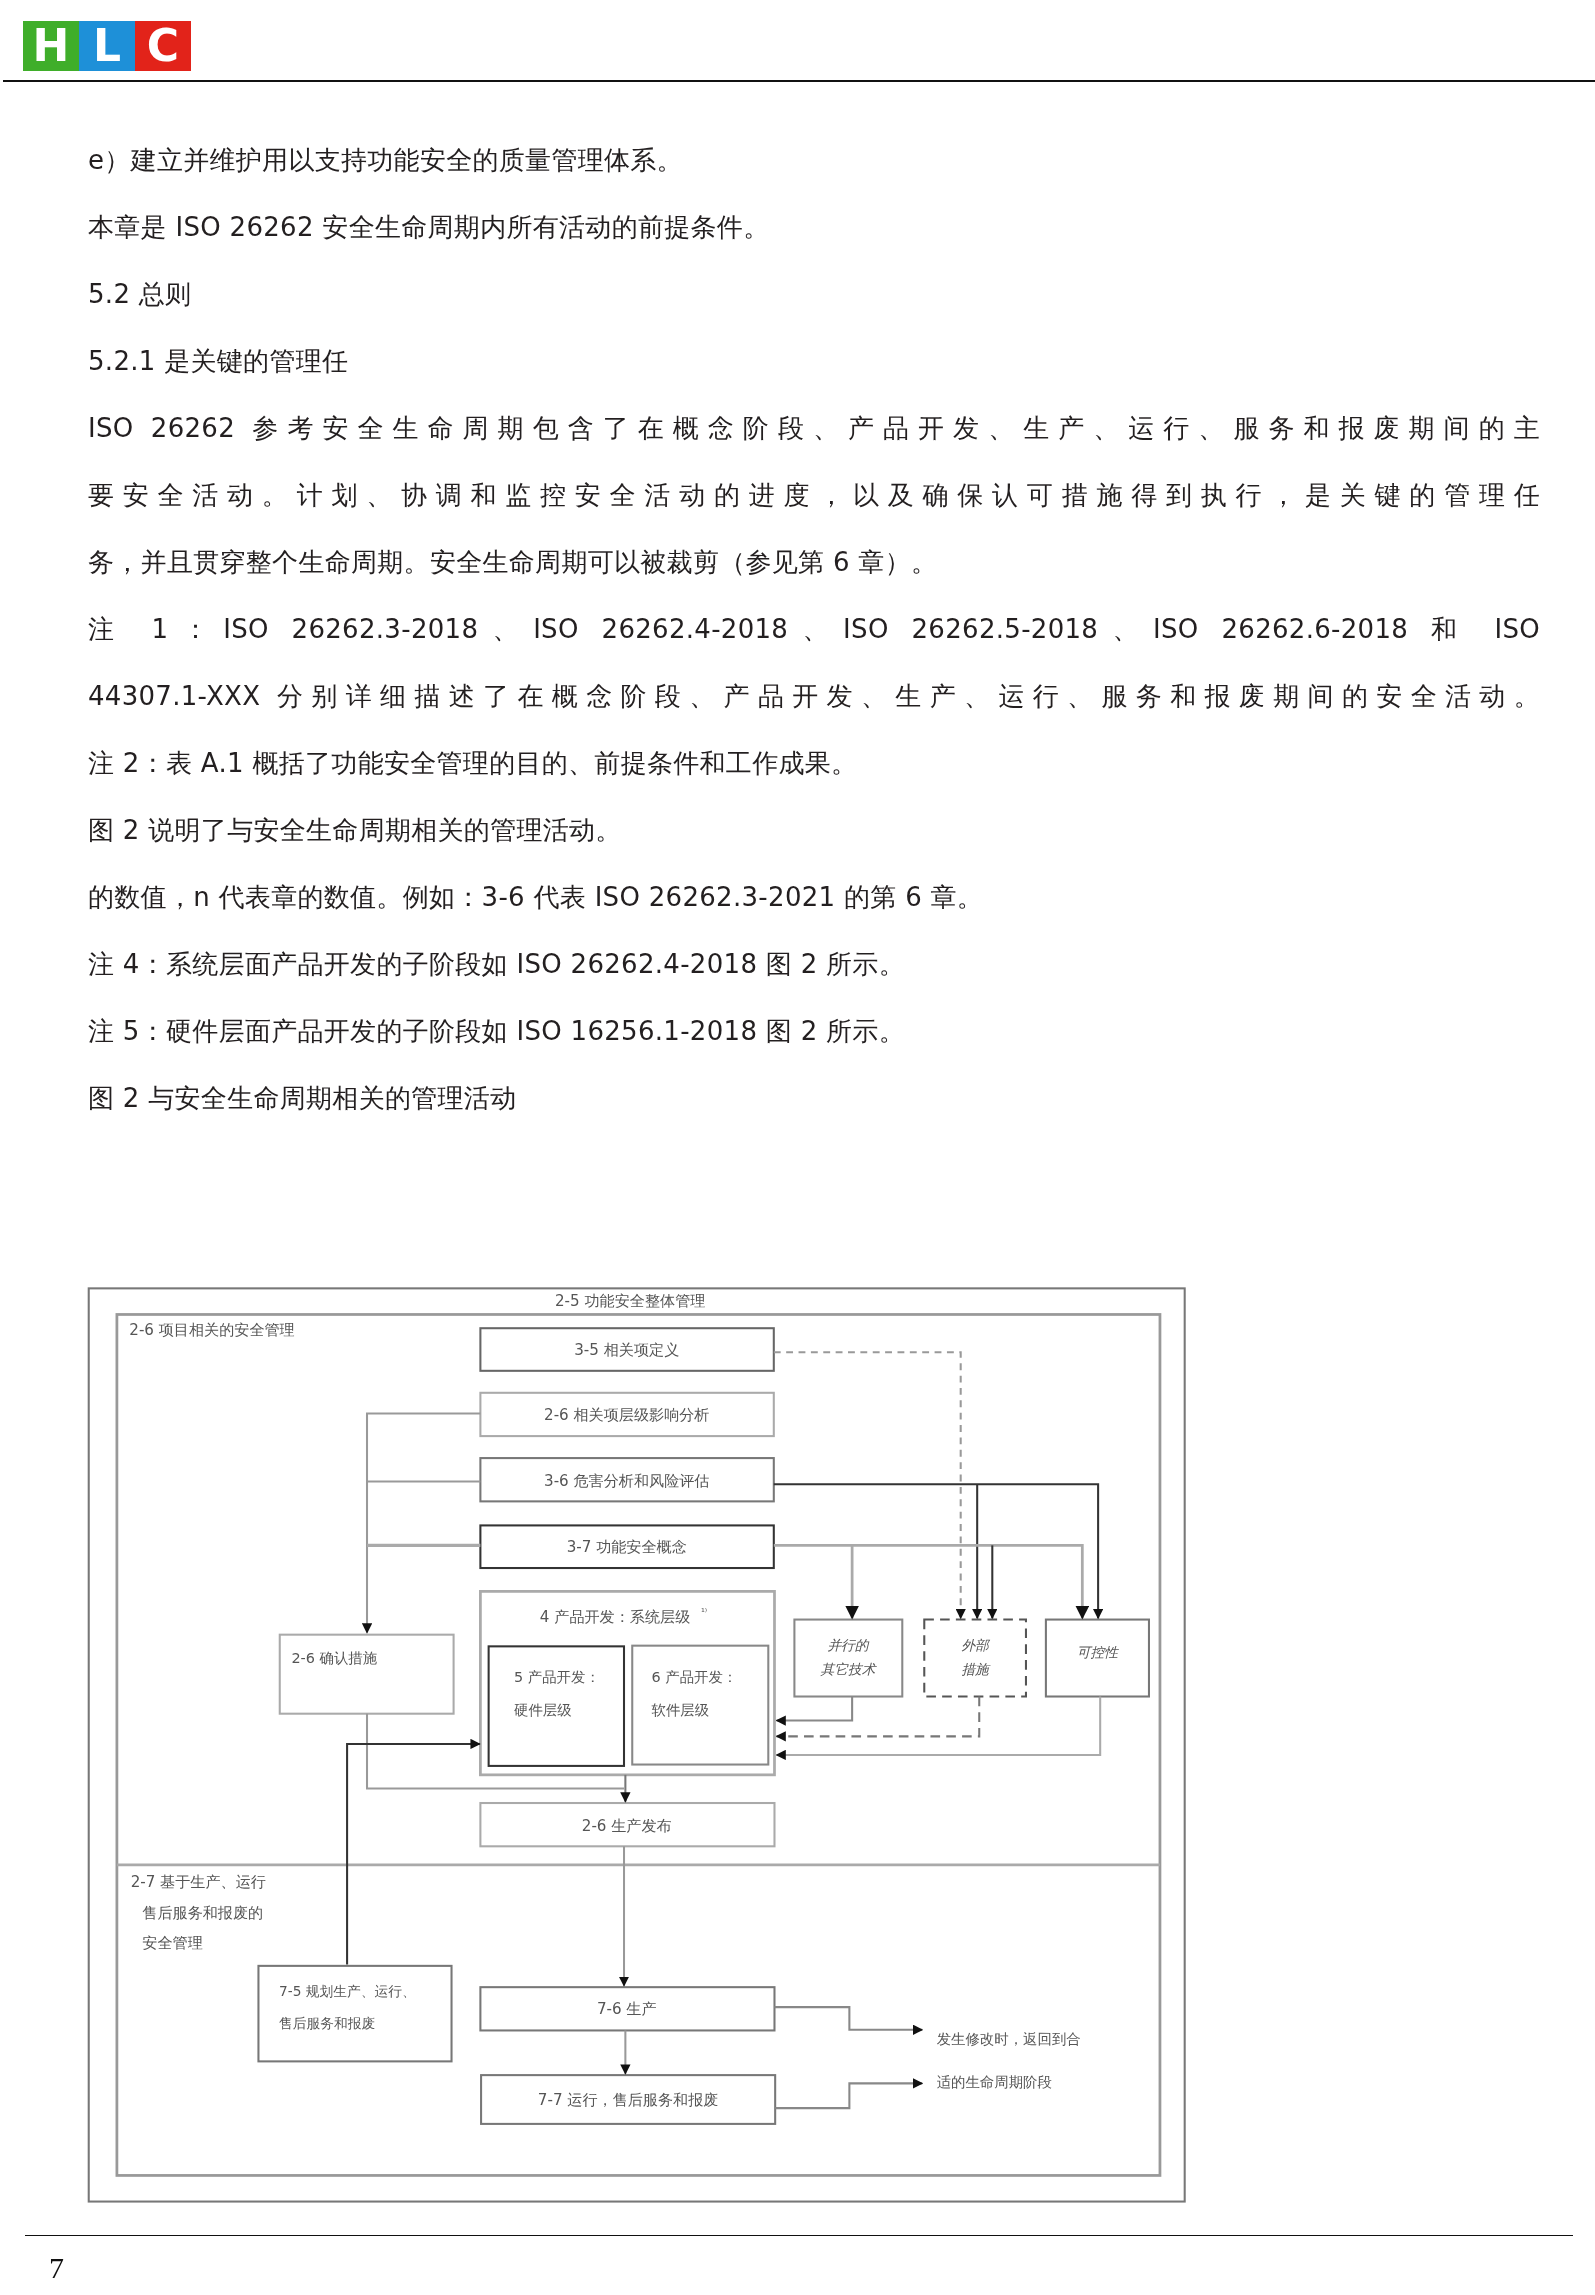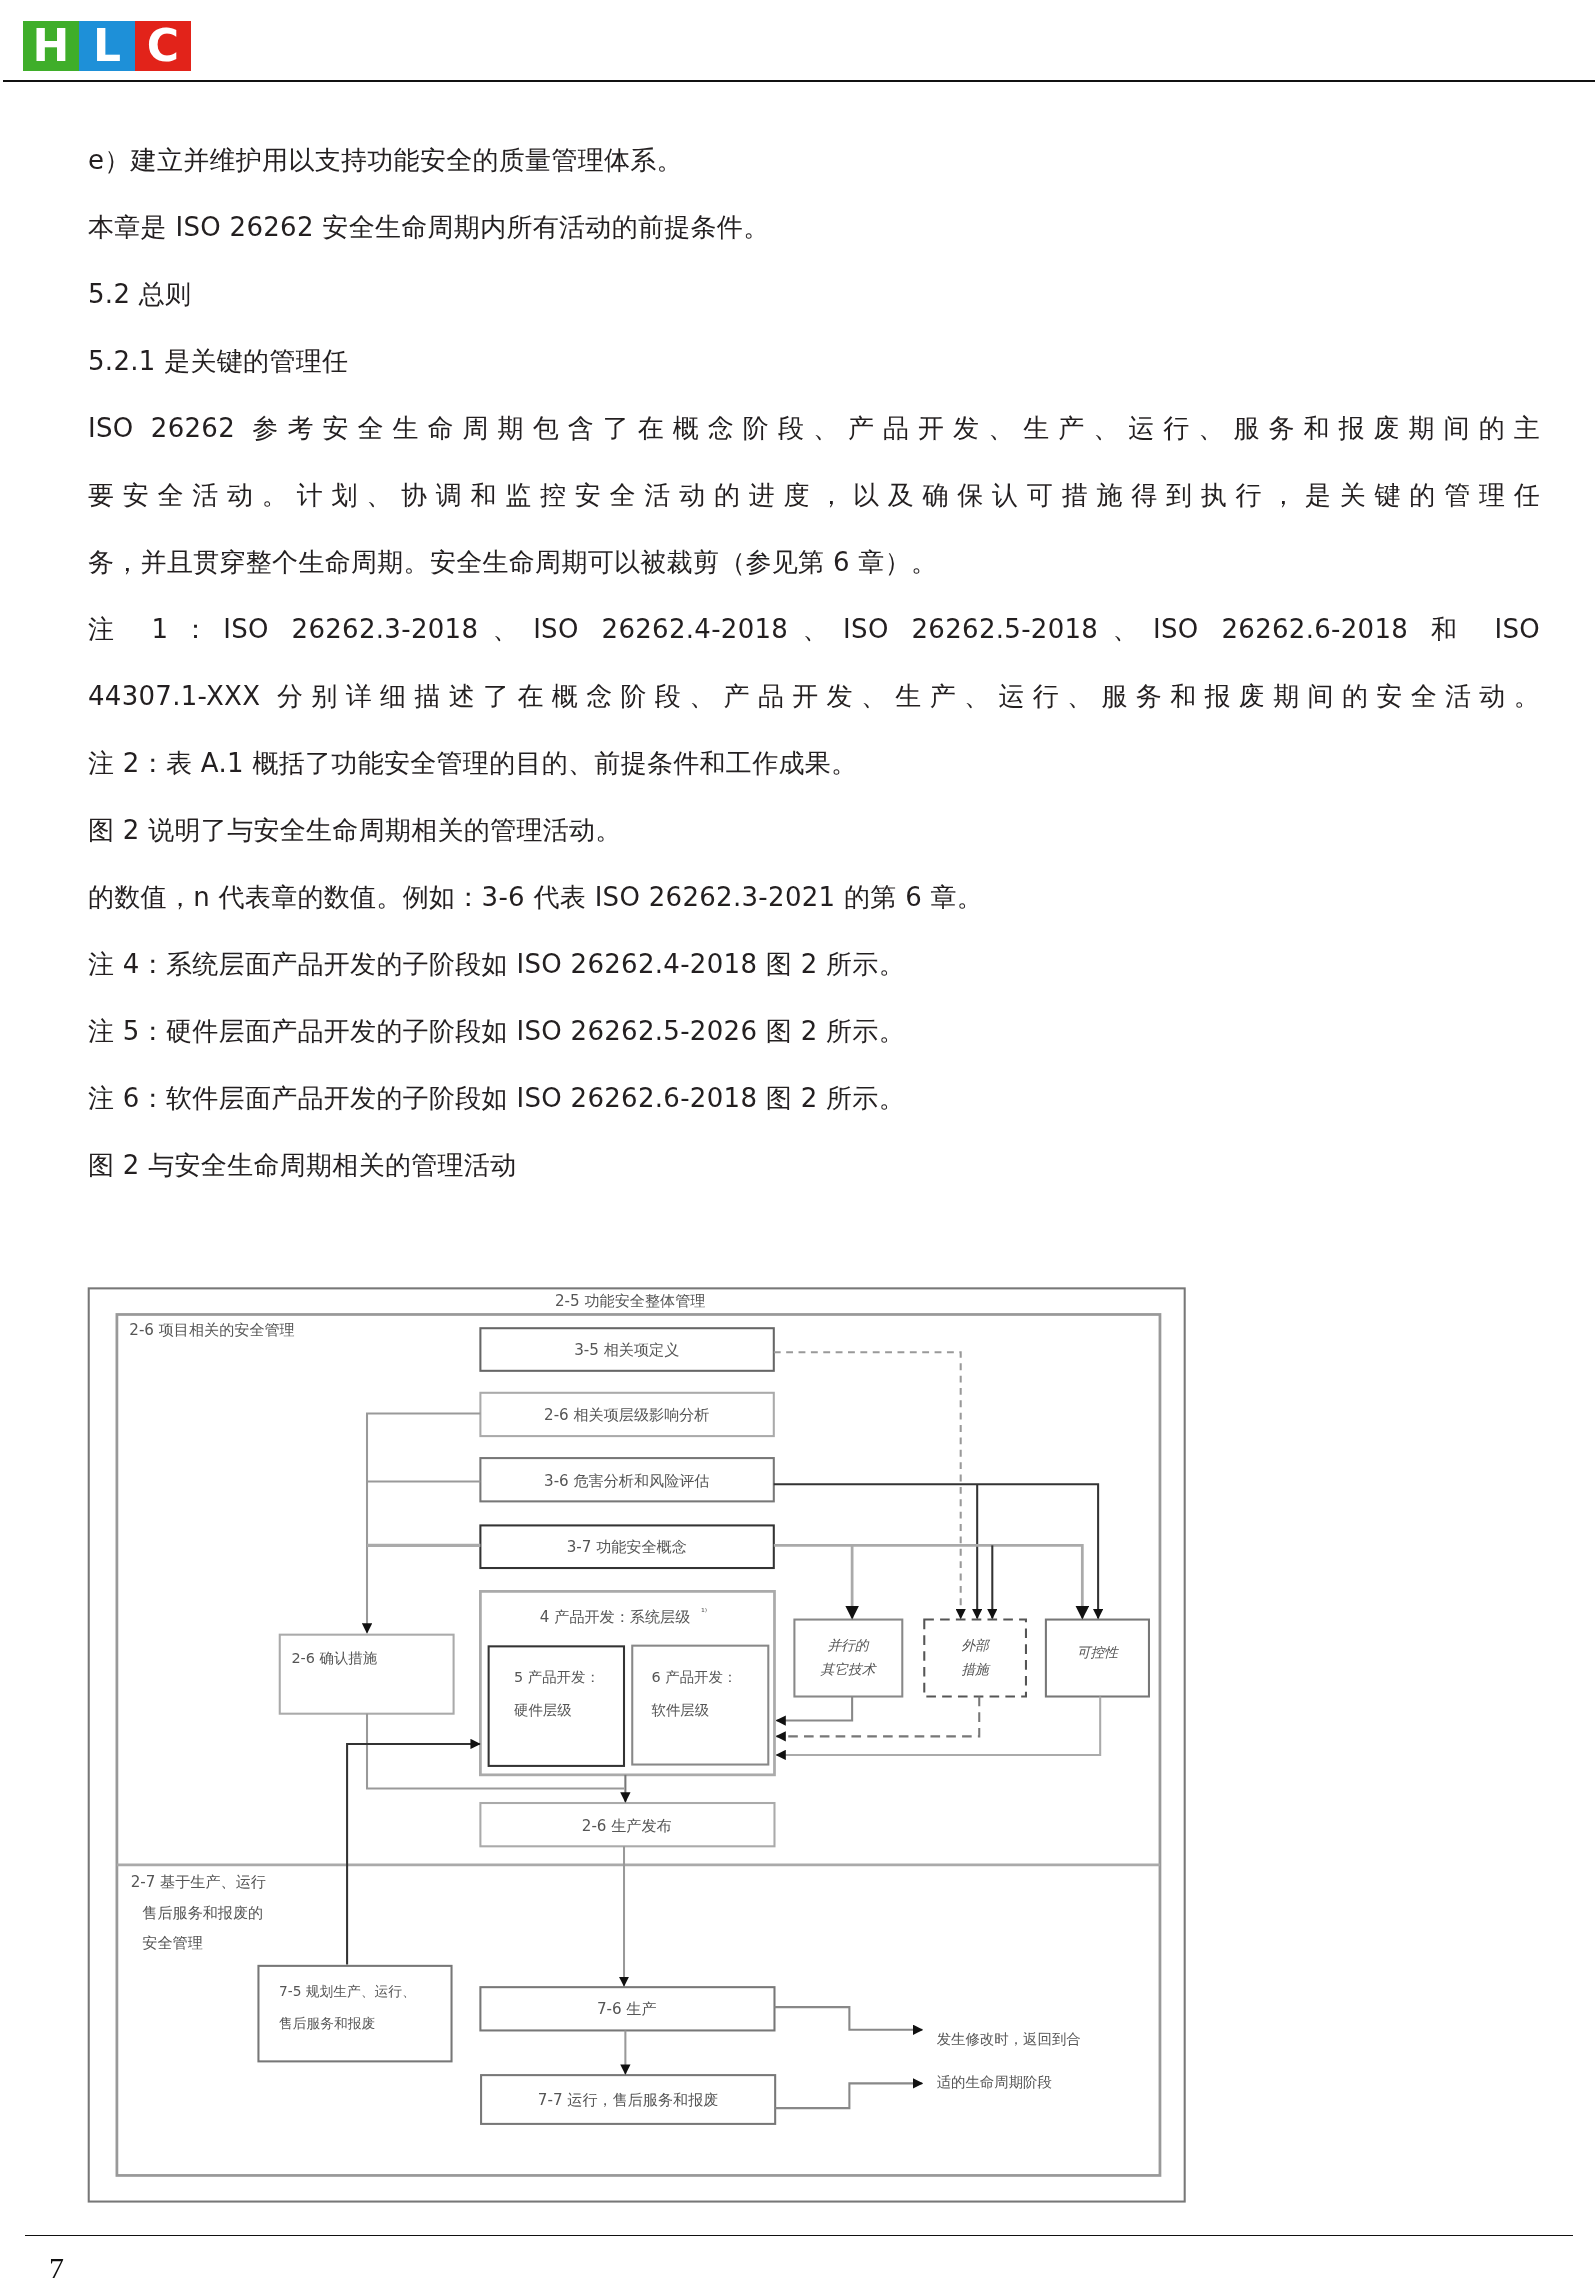--- a/index.html
+++ b/index.html
@@ -37,22 +37,21 @@
   <div class="line left bold">5.2.1  是关键的管理任</div>
   <div class="line">ISO 26262 参考安全生命周期包含了在概念阶段、产品开发、生产、运行、服务和报废期间的主</div>
   <div class="line">要安全活动。计划、协调和监控安全活动的进度，以及确保认可措施得到执行，是关键的管理任</div>
   <div class="line left">务，并且贯穿整个生命周期。安全生命周期可以被裁剪（参见第 6 章）。</div>
   <div class="line">注 1：ISO 26262.3-2018、ISO 26262.4-2018、ISO 26262.5-2018、ISO 26262.6-2018 和 ISO</div>
   <div class="line">44307.1-XXX 分别详细描述了在概念阶段、产品开发、生产、运行、服务和报废期间的安全活动。</div>
   <div class="line left">注 2：表 A.1 概括了功能安全管理的目的、前提条件和工作成果。</div>
   <div class="line left">图 2 说明了与安全生命周期相关的管理活动。</div>
   <div class="line left">的数值，n 代表章的数值。例如：3-6 代表 ISO 26262.3-2021 的第 6 章。</div>
   <div class="line left">注 4：系统层面产品开发的子阶段如 ISO 26262.4-2018 图 2 所示。</div>
-  <div class="line left">注 5：硬件层面产品开发的子阶段如 ISO 26262.5-2026 图 2 所示。</div>
-  <div class="line left">注 6：软件层面产品开发的子阶段如 ISO 26262.6-2018 图 2 所示。</div>
+  <div class="line left">注 5：硬件层面产品开发的子阶段如 ISO 16256.1-2018 图 2 所示。</div>
   <div class="line left">图 2  与安全生命周期相关的管理活动</div>
 </div>
 
 <svg class="diagram" viewBox="0 0 2321 3340" xmlns="http://www.w3.org/2000/svg">
   <defs>
     <marker id="ah" viewBox="0 0 10 10" refX="9" refY="5" markerWidth="5" markerHeight="5" orient="auto">
       <path d="M0,0 L10,5 L0,10 z" fill="#111"></path>
     </marker>
   </defs>
 

